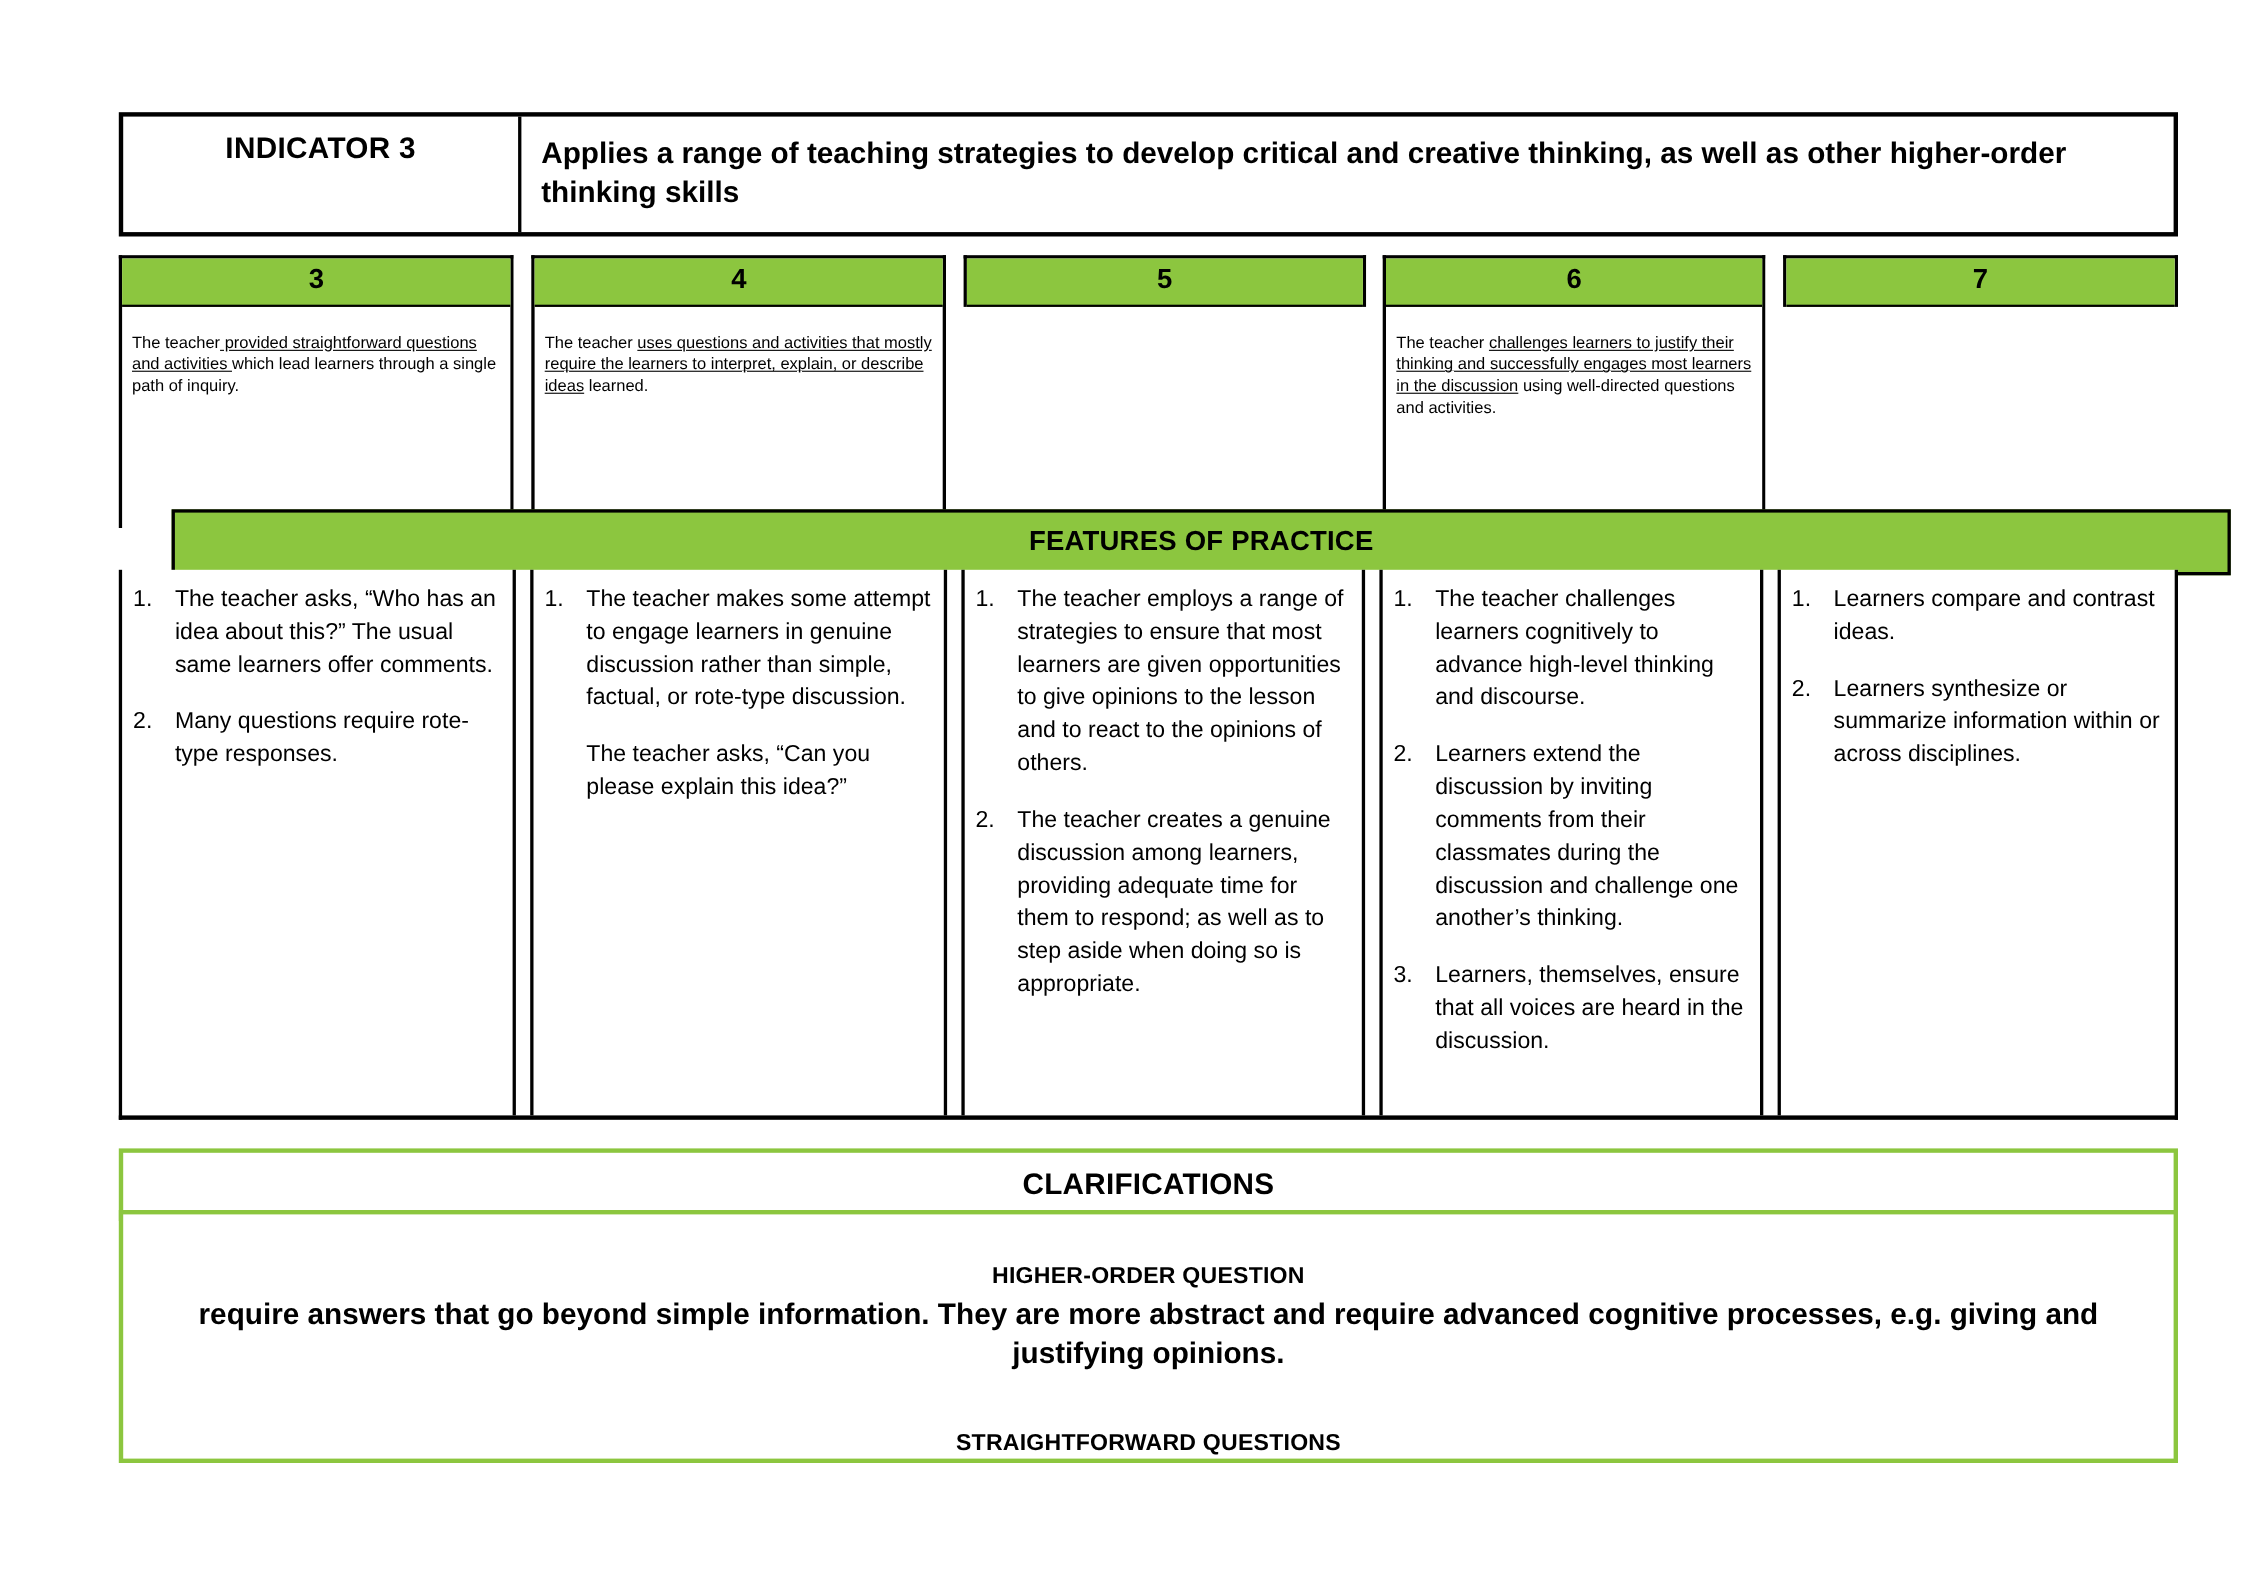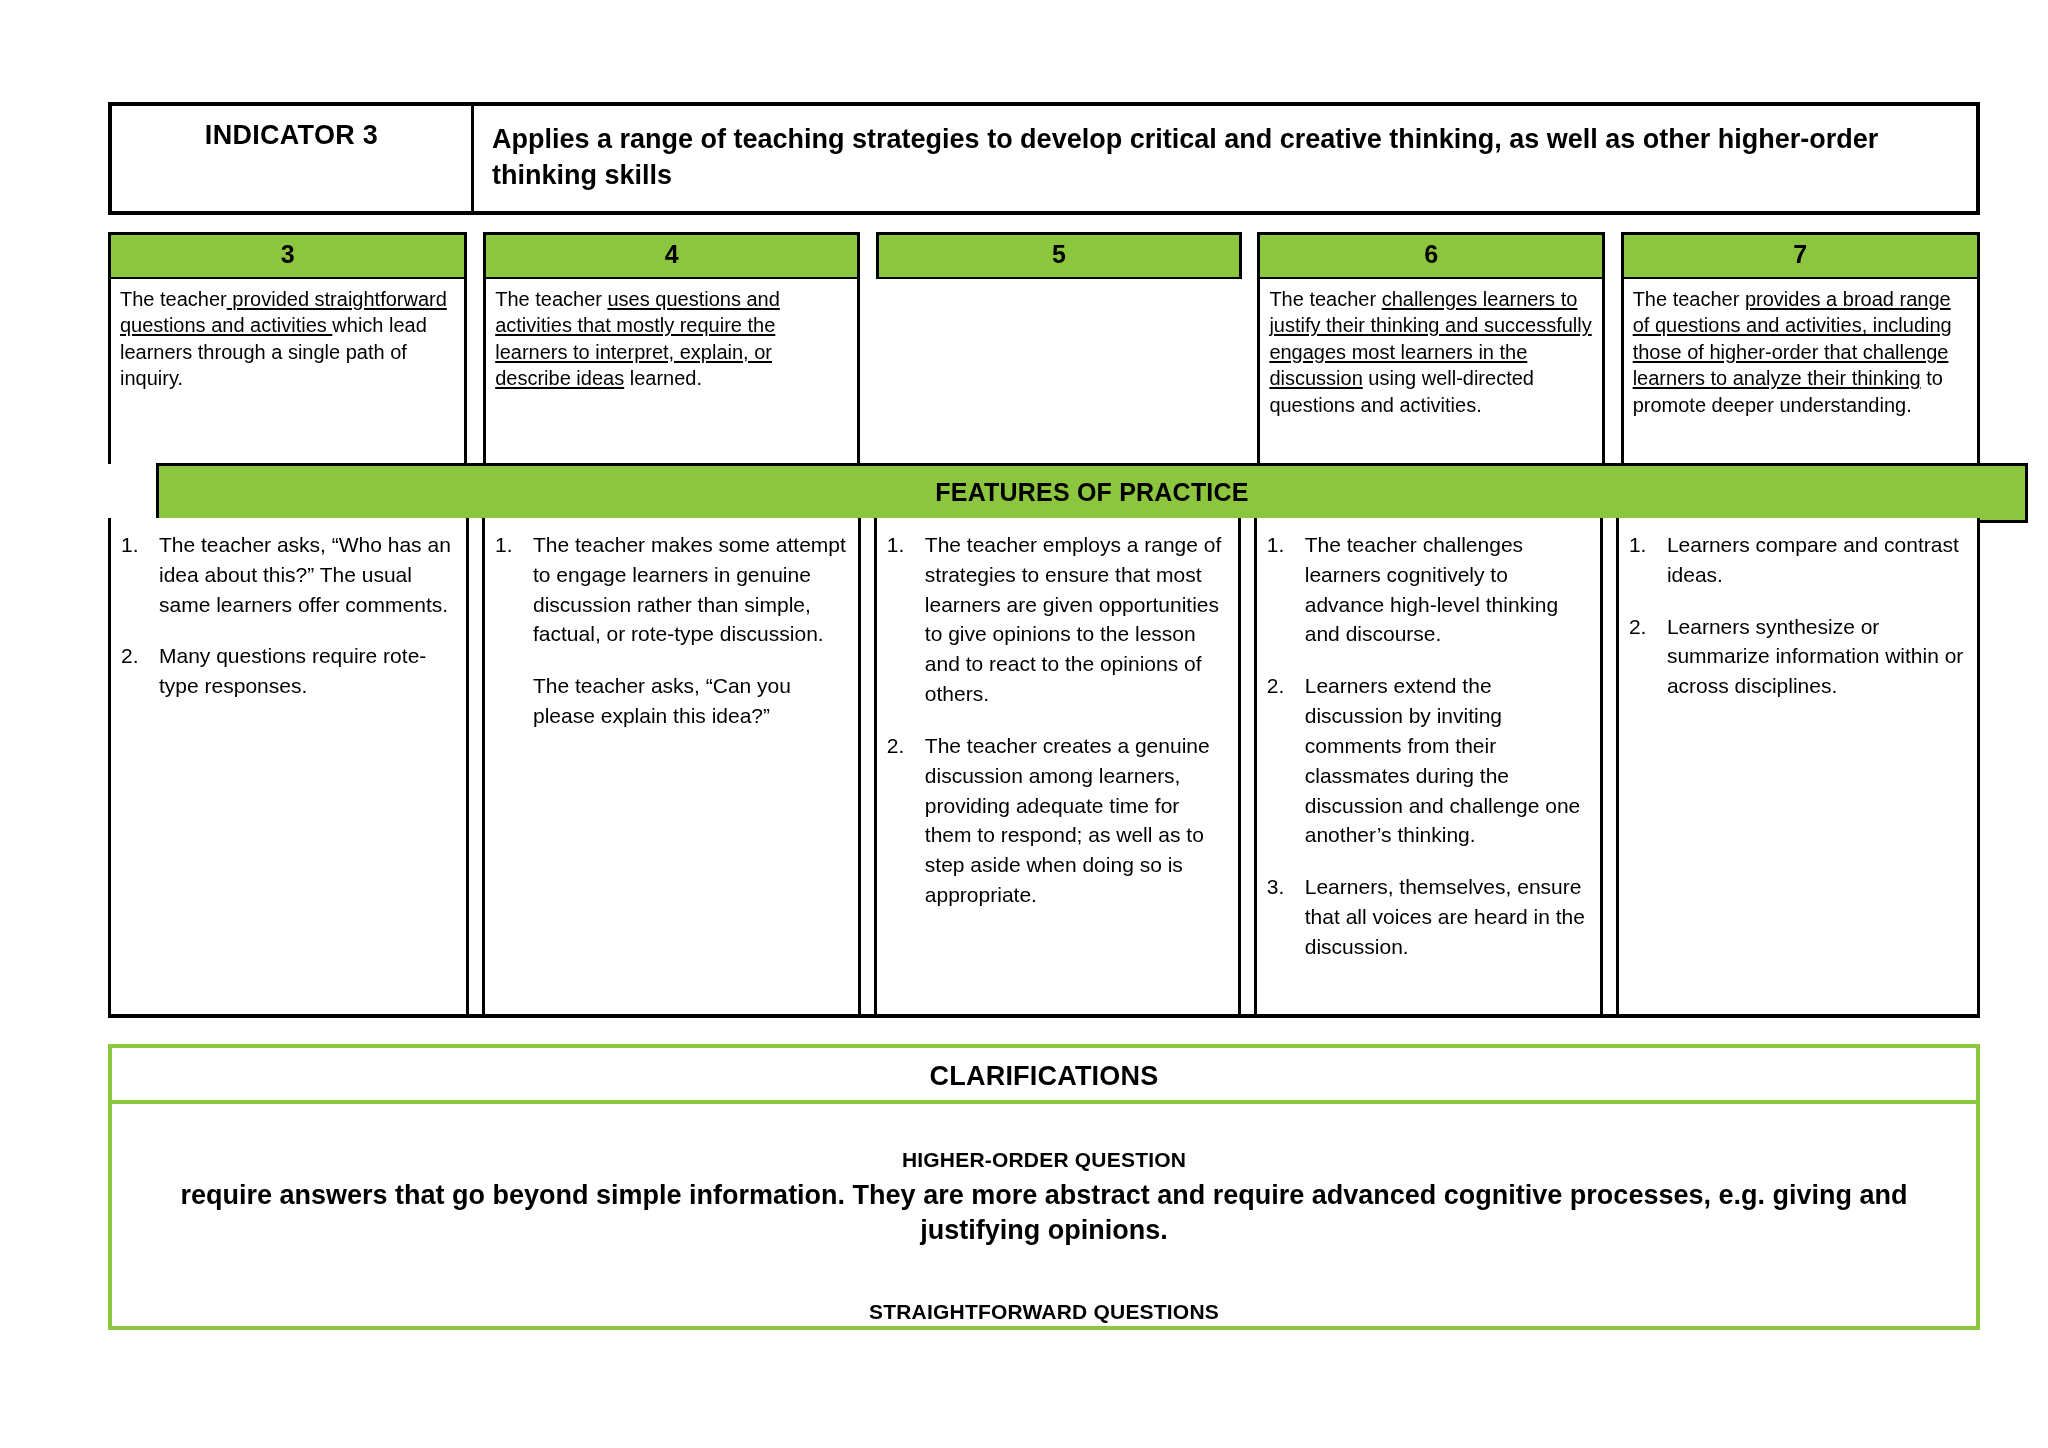--- a/index.html
+++ b/index.html
@@ -97,24 +97,25 @@
     background: #8CC63F;
     border-bottom: 2px solid #000000;
     text-align: center;
     font-size: 25px;
     font-weight: bold;
     padding: 6px 0 8px 0;
     line-height: 1.1;
   }
   .level-desc {
     padding: 7px 9px 10px 9px;
-    font-size: 20px;
+    font-size: 15px;
     line-height: 1.33;
     min-height: 185px;
     box-sizing: border-box;
+    margin-top: 16px;
   }
   .level-desc u {
     text-decoration: underline;
     text-underline-offset: 2px;
   }
 
   
   .fop-band {
     position: absolute;
     left: 108px;
@@ -271,21 +272,20 @@
       <div class="level-box">
         <div class="level-num">6</div>
         <div class="level-desc">The teacher <u>challenges learners to justify their thinking and successfully engages most learners in the discussion</u> using well-directed questions and activities.</div>
       </div>
     </div>
     <div class="level-col gap"></div>
 
     <div class="level-col c4">
       <div class="level-box">
         <div class="level-num">7</div>
-        <div class="level-desc">The teacher <u>provides a broad range of questions and activities, including those of higher-order that challenge learners to analyze their thinking</u> to promote deeper understanding.</div>
       </div>
     </div>
 
   </div>
 
   <div class="fop-band">FEATURES OF PRACTICE</div>
 
   <div class="features-row">
     <div class="feat-col f0">
       <ol class="feat-list">

